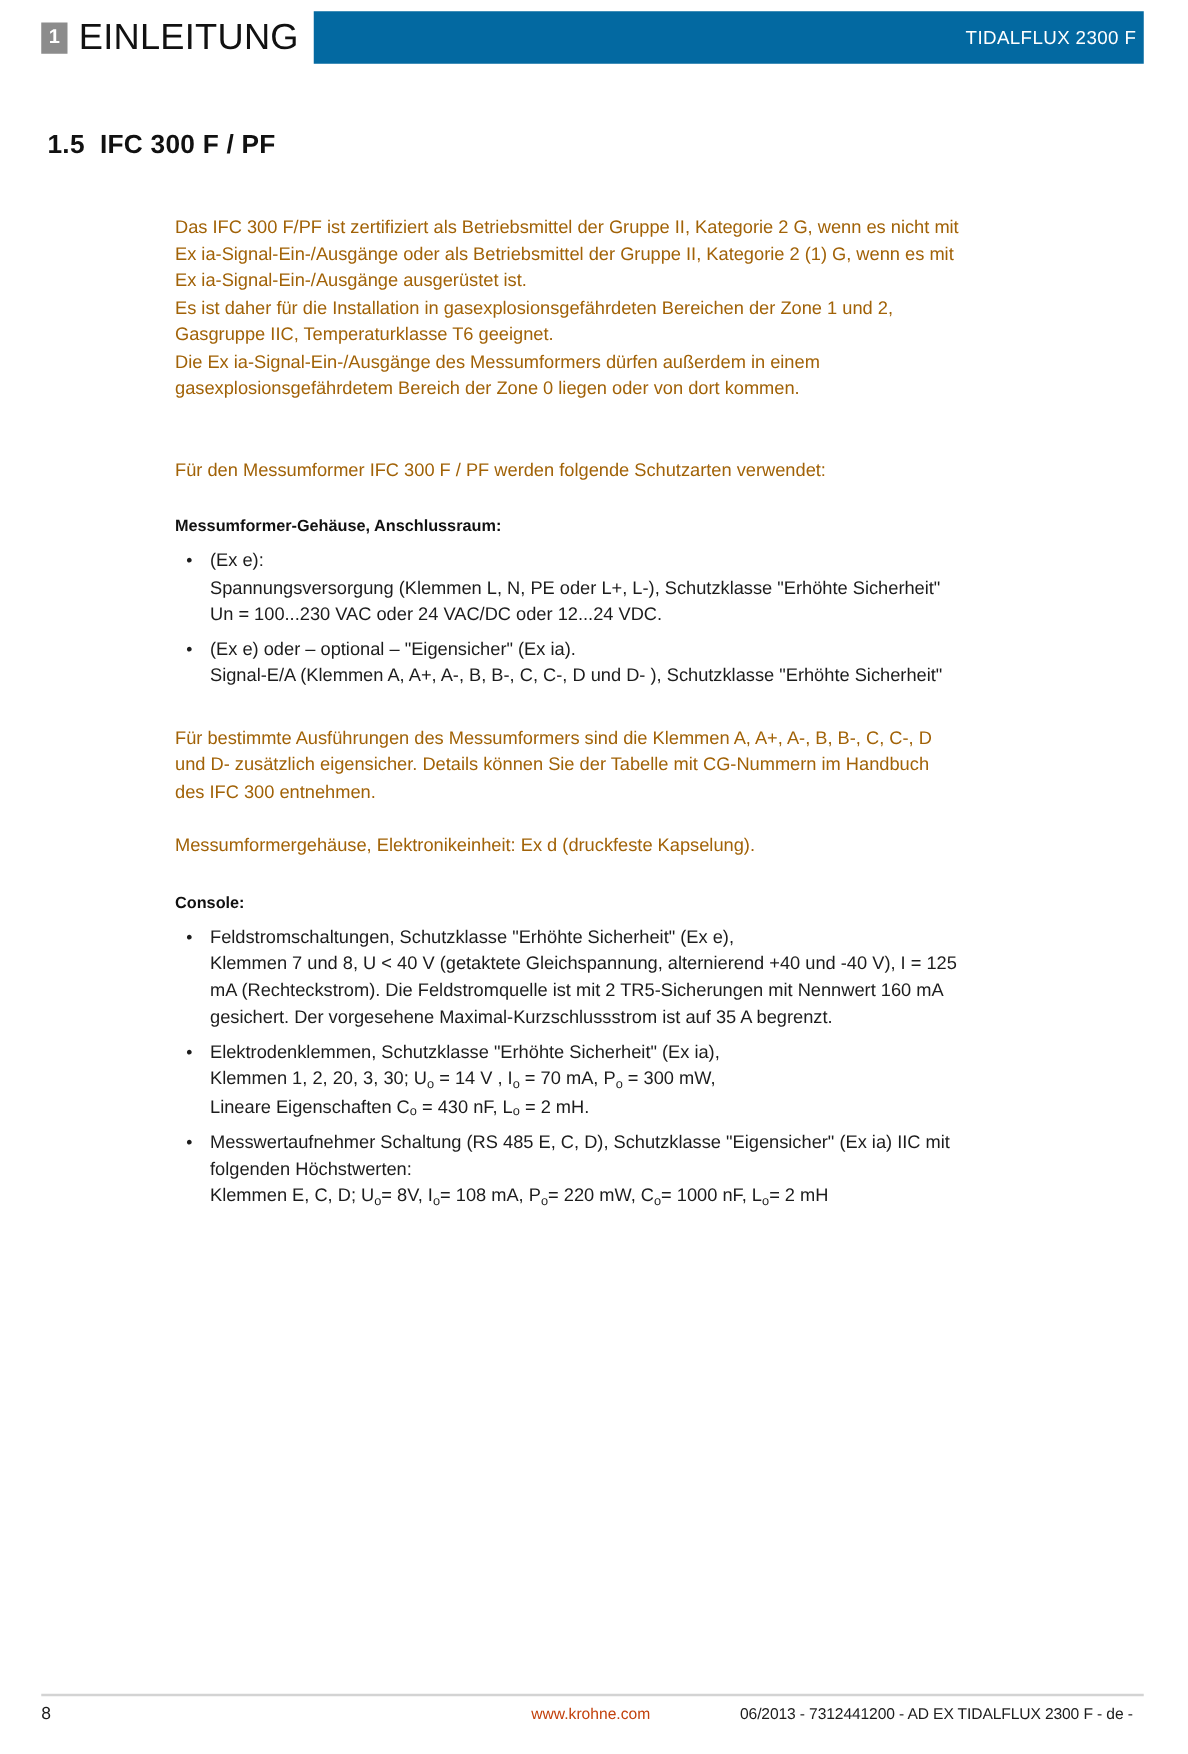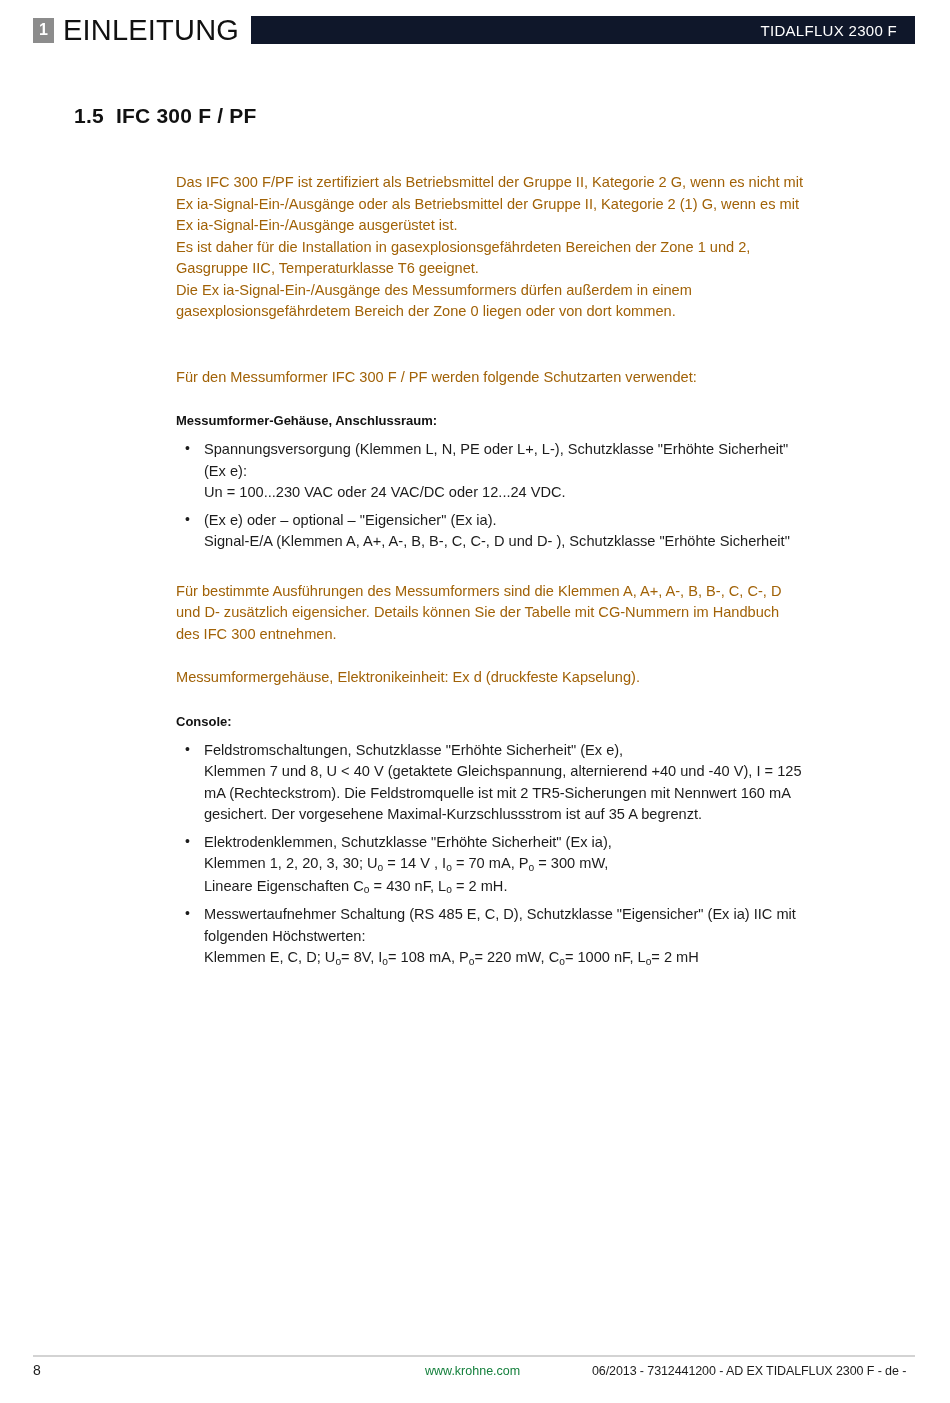--- a/index.html
+++ b/index.html
@@ -44,43 +44,42 @@
     font-weight: 400;
     letter-spacing: 0.2px;
     color: #111111;
     margin-left: 9px;
     white-space: nowrap;
     line-height: 1;
   }
   .header-bar {
     flex: 1 1 auto;
     margin-left: 12px;
-    height: 28px;
-    background: #0f172a;
+    height: 42px;
+    background: #0369a1;
     display: flex;
     align-items: center;
     justify-content: flex-end;
-    padding-right: 18px;
+    padding-right: 6px;
     box-sizing: border-box;
   }
   .header-bar-text {
     color: #ffffff;
     font-size: 15px;
     font-weight: 400;
     letter-spacing: 0.3px;
     white-space: nowrap;
   }
 
   
   .content {
     position: absolute;
     top: 104px;
     left: 0;
     width: 770px;
-    padding-left: 36px;
   }
   .section-title {
     margin: 0 0 0 38px;
     font-size: 21px;
     font-weight: 700;
     color: #111111;
     letter-spacing: 0.2px;
   }
   .section-title .num {
     display: inline-block;
@@ -165,21 +164,21 @@
     left: 0;
     top: 0;
     font-size: 14px;
     color: #1c1c1c;
   }
   .footer-center {
     position: absolute;
     left: 392px;
     top: 2px;
     font-size: 12.5px;
-    color: #15803d;
+    color: #c2410c;
   }
   .footer-right {
     position: absolute;
     left: 559px;
     top: 2px;
     font-size: 12.5px;
     color: #1c1c1c;
     white-space: nowrap;
     letter-spacing: -0.1px;
   }
@@ -220,22 +219,22 @@
     <p class="para">Für den Messumformer IFC 300 F / PF werden folgende Schutzarten verwendet:</p>
 
     <div class="gap-md"></div>
 
     <h3 class="sub-head">Messumformer-Gehäuse, Anschlussraum:</h3>
 
     <div class="gap-xs"></div>
 
     <ul class="bullets">
       <li>
+        <span class="li-line">(Ex e):</span>
         <span class="li-line">Spannungsversorgung (Klemmen L, N, PE oder  L+, L-), Schutzklasse "Erhöhte Sicherheit"</span>
-        <span class="li-line">(Ex e):</span>
         <span class="li-line">Un = 100...230 VAC oder 24 VAC/DC oder 12...24 VDC.</span>
       </li>
       <li>
         <span class="li-line">(Ex e) oder – optional – "Eigensicher" (Ex ia).</span>
         <span class="li-line">Signal-E/A (Klemmen A, A+, A-, B, B-, C, C-, D und D- ), Schutzklasse "Erhöhte Sicherheit"</span>
       </li>
     </ul>
 
     <div class="gap-md"></div>
 

